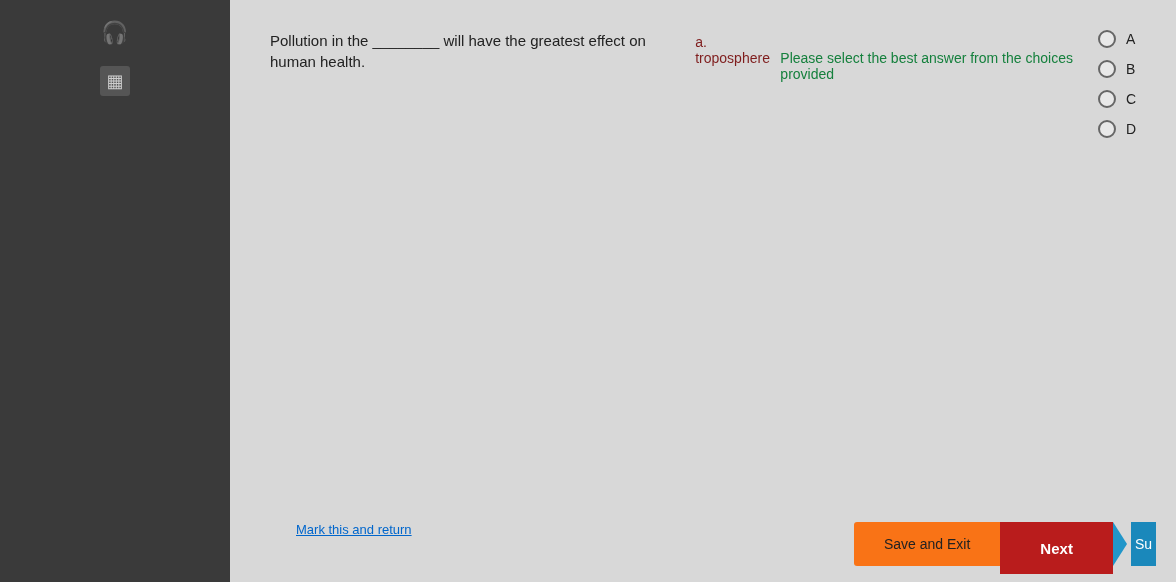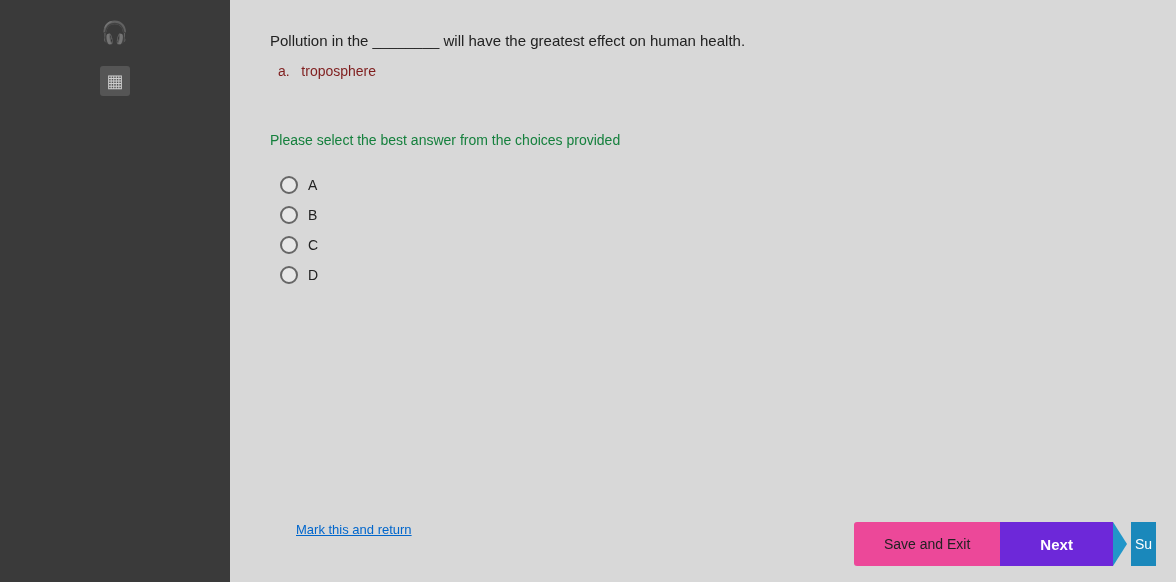--- a/index.html
+++ b/index.html
@@ -41,21 +41,21 @@
       background: #555;
       padding: 4px 6px;
       border-radius: 3px;
     }
 
     .main-content {
       flex: 1;
       height: 582px;
       background: #d8d8d8;
       display: flex;
-      flex-direction: column;
+      flex-direction: row;
       padding: 30px 40px 0 40px;
       position: relative;
     }
 
     .question-text {
       font-size: 15px;
       color: #222;
       margin-bottom: 8px;
       line-height: 1.4;
     }
@@ -131,41 +131,41 @@
       cursor: pointer;
     }
 
     .bottom-buttons {
       display: flex;
       gap: 0;
       height: 44px;
     }
 
     .btn-save-exit {
-      background: #ec4899;
+      background: #f97316;
       color: #222;
       border: none;
       padding: 0 30px;
       font-size: 14px;
       cursor: pointer;
       height: 44px;
       display: flex;
       align-items: center;
       border-radius: 3px 0 0 3px;
     }
 
     .btn-next {
-      background: #6d28d9;
+      background: #b91c1c;
       color: white;
       border: none;
       padding: 16px 40px;
       font-size: 15px;
       font-weight: bold;
       cursor: pointer;
-      height: 44px;
+      height: 52px;
       display: flex;
       align-items: center;
       position: relative;
     }
 
     .btn-next::after {
       content: '';
       position: absolute;
       right: -14px;
       top: 0;

